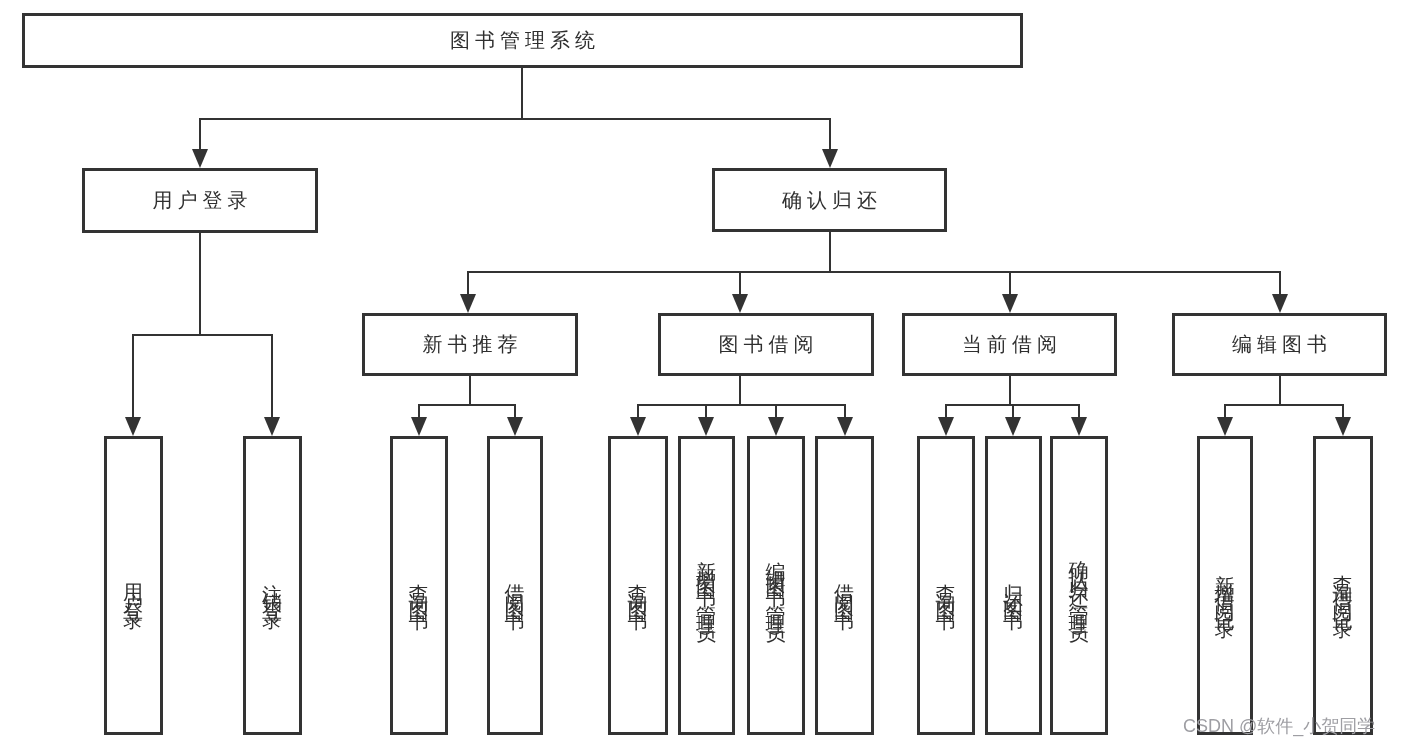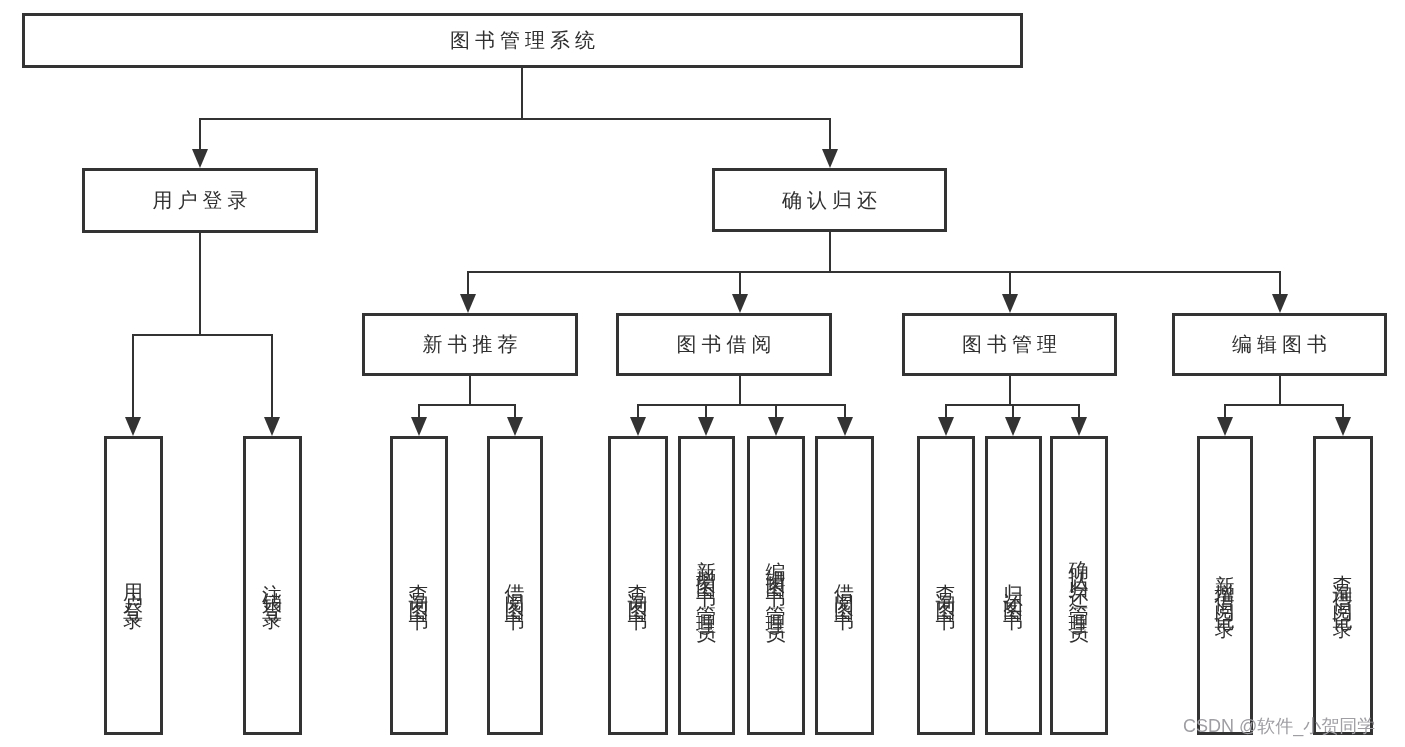--- a/index.html
+++ b/index.html
@@ -121,25 +121,25 @@
       </div>
       <div class="node h" style="left: 82px; top: 168px; width: 236px; height: 65px;">
         <span class="lbl">用户登录</span>
       </div>
       <div class="node h" style="left: 712px; top: 168px; width: 235px; height: 64px;">
         <span class="lbl">确认归还</span>
       </div>
       <div class="node h" style="left: 362px; top: 313px; width: 216px; height: 63px;">
         <span class="lbl">新书推荐</span>
       </div>
-      <div class="node h" style="left: 616px; top: 313px; width: 216px; height: 63px;">
+      <div class="node h" style="left: 658px; top: 313px; width: 216px; height: 63px;">
         <span class="lbl">图书借阅</span>
       </div>
       <div class="node h" style="left: 902px; top: 313px; width: 215px; height: 63px;">
-        <span class="lbl">图书管理</span>
+        <span class="lbl">当前借阅</span>
       </div>
       <div class="node h" style="left: 1172px; top: 313px; width: 215px; height: 63px;">
         <span class="lbl">编辑图书</span>
       </div>
       <div class="node v" style="left: 104px; top: 436px; width: 59px; height: 299px;">
         <span class="lbl">用户登录</span>
       </div>
       <div class="node v" style="left: 243px; top: 436px; width: 59px; height: 299px;">
         <span class="lbl">注销登录</span>
       </div>

